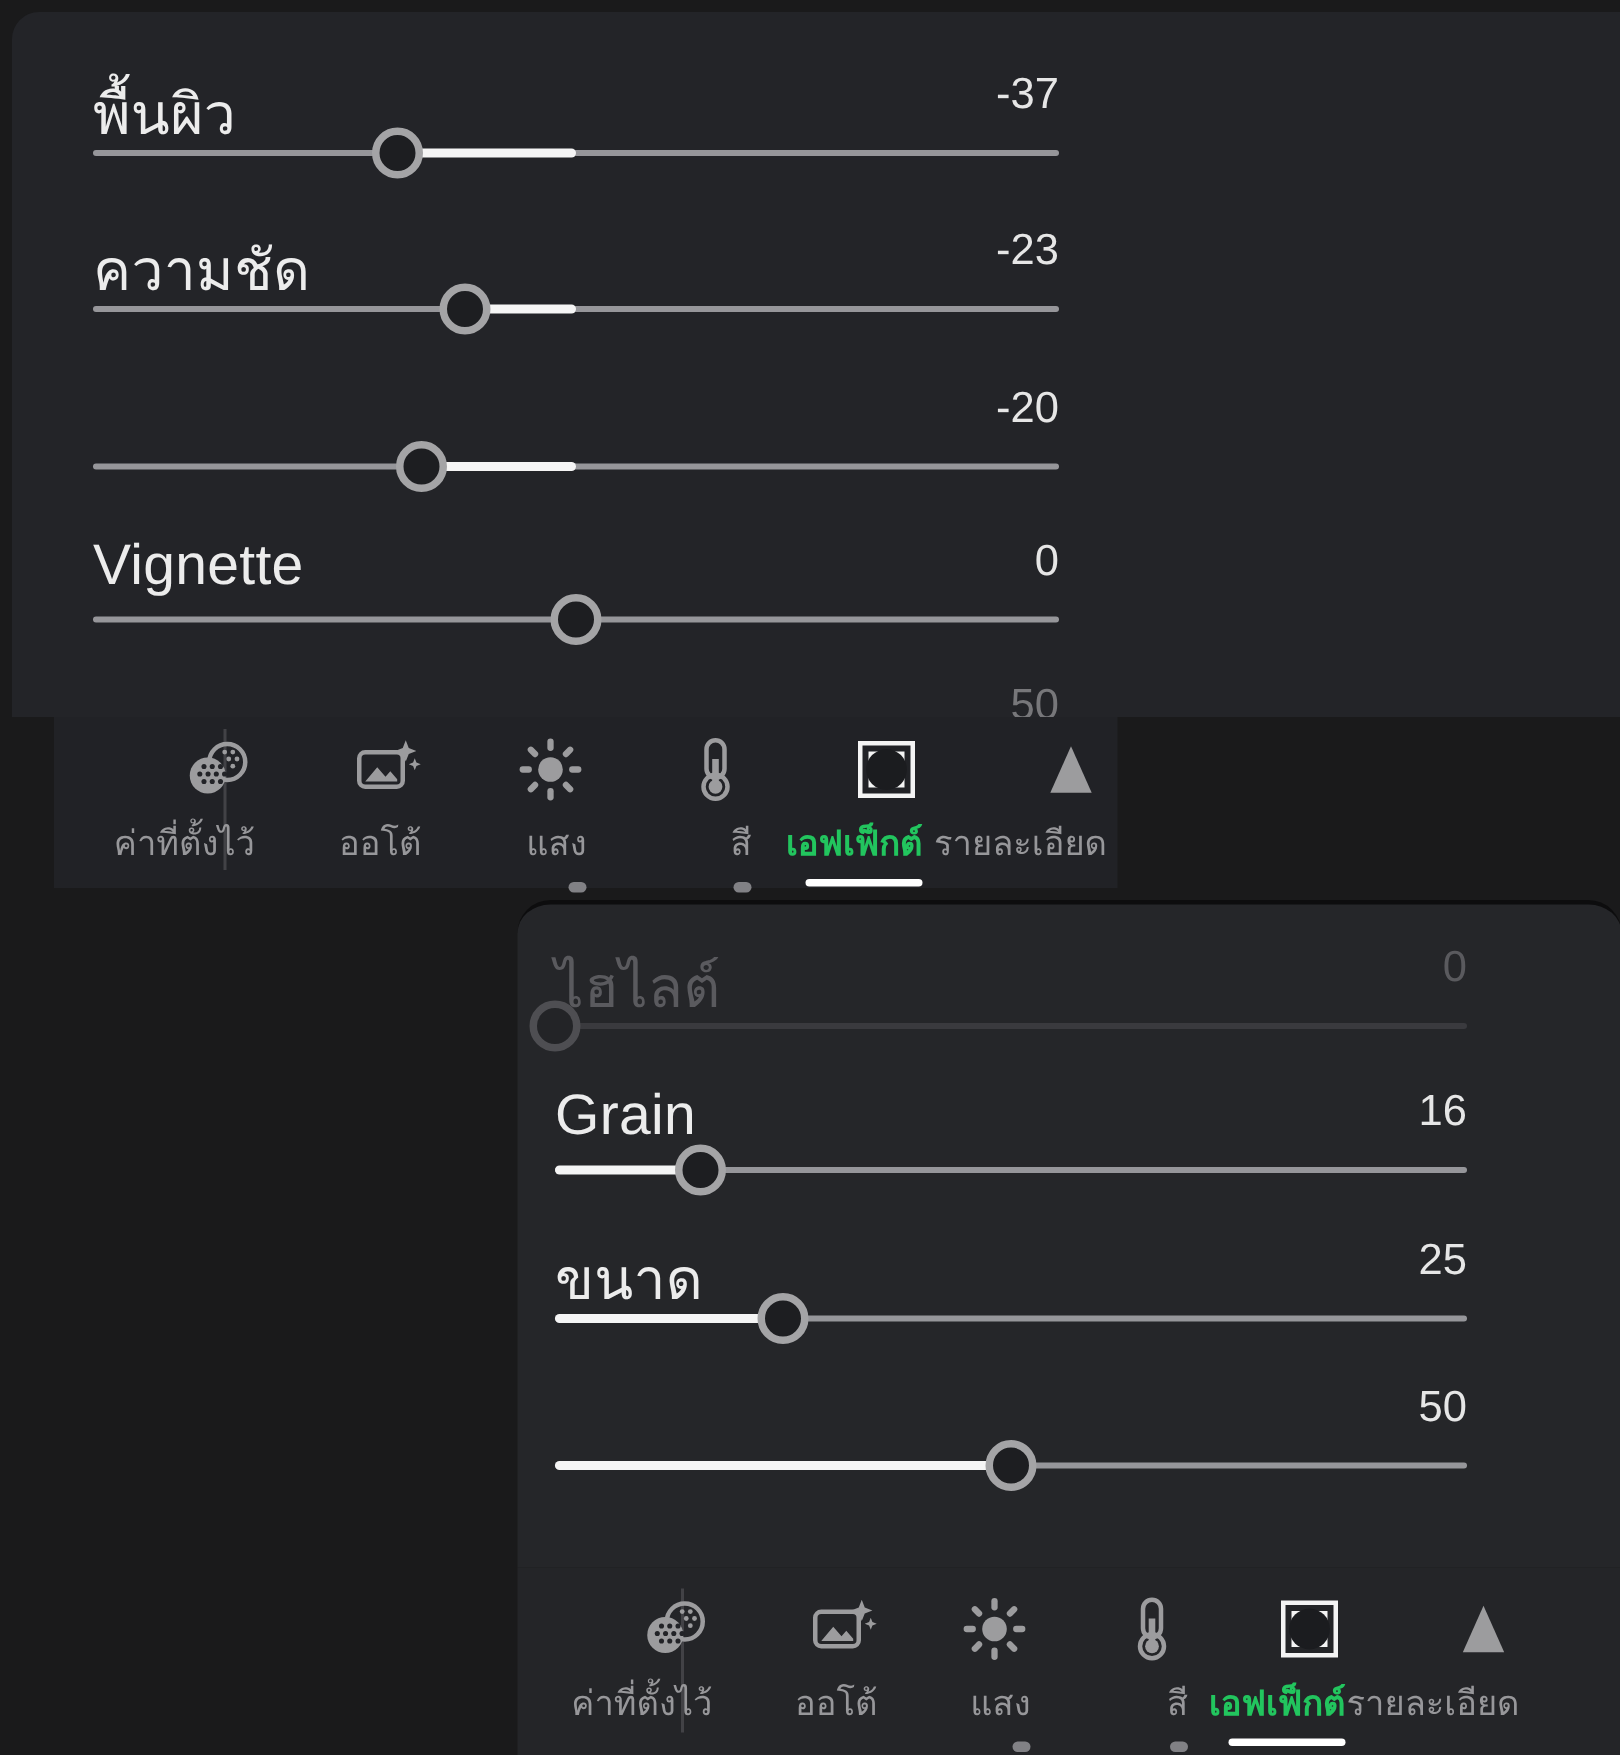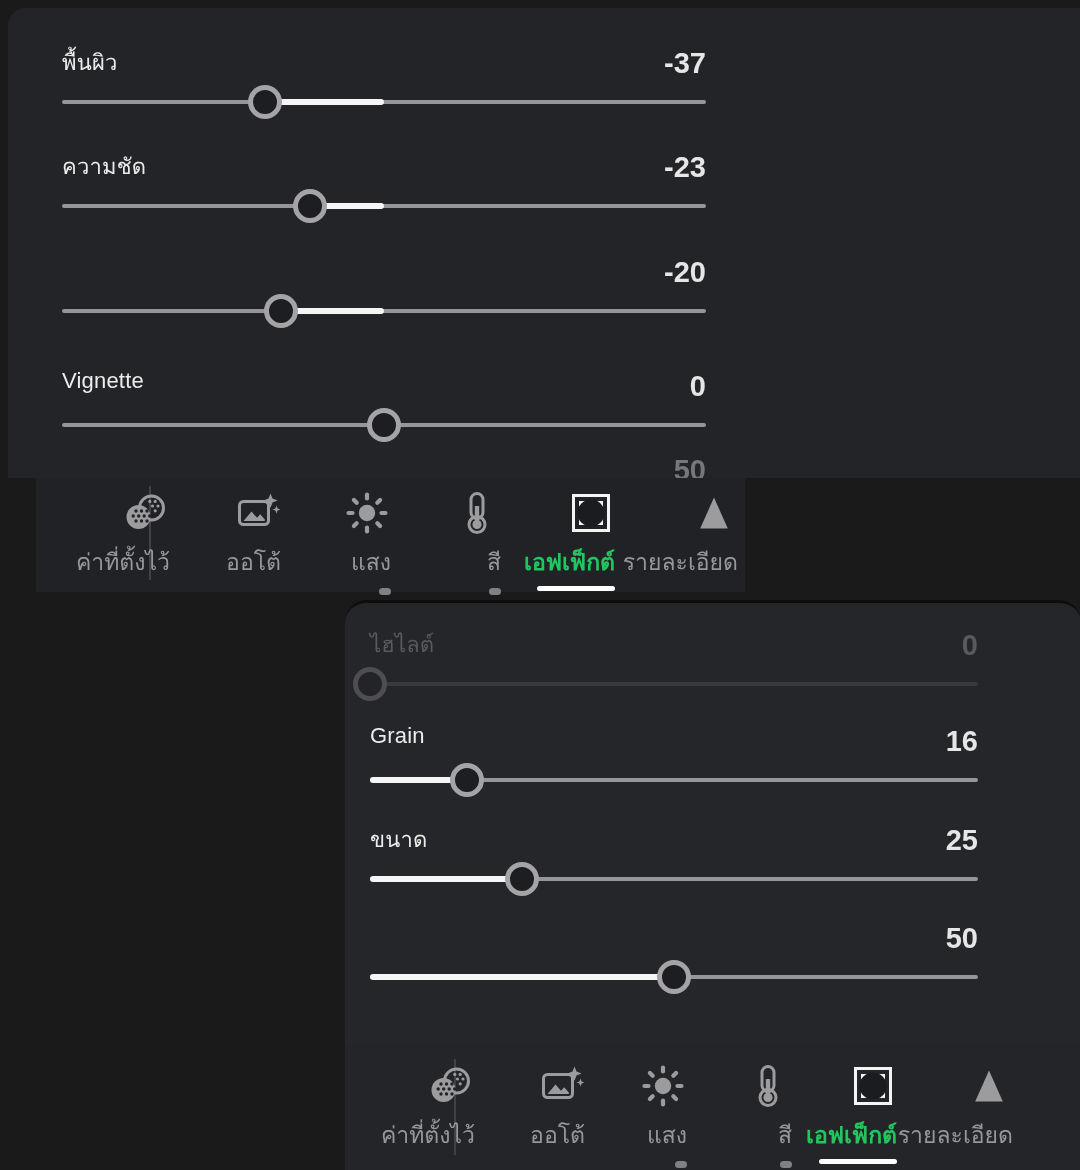--- a/index.html
+++ b/index.html
@@ -14,23 +14,23 @@
   .card2{position:absolute;left:345px;top:600px;width:736px;height:445px;
          background:#252629;border-top:3px solid #0d0d0e;
          border-radius:22px 22px 0 0;overflow:hidden;box-sizing:border-box;}
   .toolbar2{position:absolute;left:345px;top:1045px;width:735px;height:125px;
             background:#242528;}
 
   
   .srow{position:absolute;height:84px;}
   .p1 .srow{left:54px;width:644px;}
   .card2 .srow{left:25px;width:608px;}
-  .slabel{position:absolute;left:0;top:0;font-size:22px;color:#ececec;
+  .slabel{position:absolute;left:0;top:0;font-size:38px;color:#ececec;
           letter-spacing:.2px;white-space:nowrap;}
-  .svalue{position:absolute;right:0;top:2px;font-size:29px;color:#e6e6e6;font-weight:bold;}
+  .svalue{position:absolute;right:0;top:2px;font-size:29px;color:#e6e6e6;}
   .strack-wrap{position:absolute;left:0;top:40px;width:100%;height:34px;}
   .strack{position:absolute;left:0;top:15px;width:100%;height:4px;
           border-radius:2px;background:#96969a;}
   .sfill{position:absolute;top:14px;height:6px;border-radius:3px;background:#f5f5f5;}
   .shandle{position:absolute;top:0;width:24px;height:24px;border-radius:50%;
            border:5px solid #a4a4a6;background:#1d1e21;box-sizing:content-box;}
   .srow.dim .slabel,.srow.dim .svalue{color:#5a5a5e;}
   .srow.dim .strack{background:#3a3a3e;}
   .srow.dim .shandle{border-color:#4e4e52;background:#232427;}
   .srow.cut .slabel,.srow.cut .svalue{color:#77777a;}
@@ -81,21 +81,21 @@
 
   <div class="srow" style="top:246px">
     <span class="svalue">-20</span>
     <div class="strack-wrap">
       <div class="strack"></div>
       <div class="sfill" style="left: 218.96px; width: 103.04px;"></div>
       <div class="shandle" style="left: 201.96px;"></div>
     </div>
   </div>
 
-  <div class="srow" style="top:360px">
+  <div class="srow" style="top:348px">
     <span class="slabel">Vignette</span>
     <span class="svalue">0</span>
     <div class="strack-wrap">
       <div class="strack"></div>
       <div class="sfill" style="left: 322px; width: 0px;"></div>
       <div class="shandle" style="left: 305px;"></div>
     </div>
   </div>
 
   <div class="srow cut" style="top:444px">

